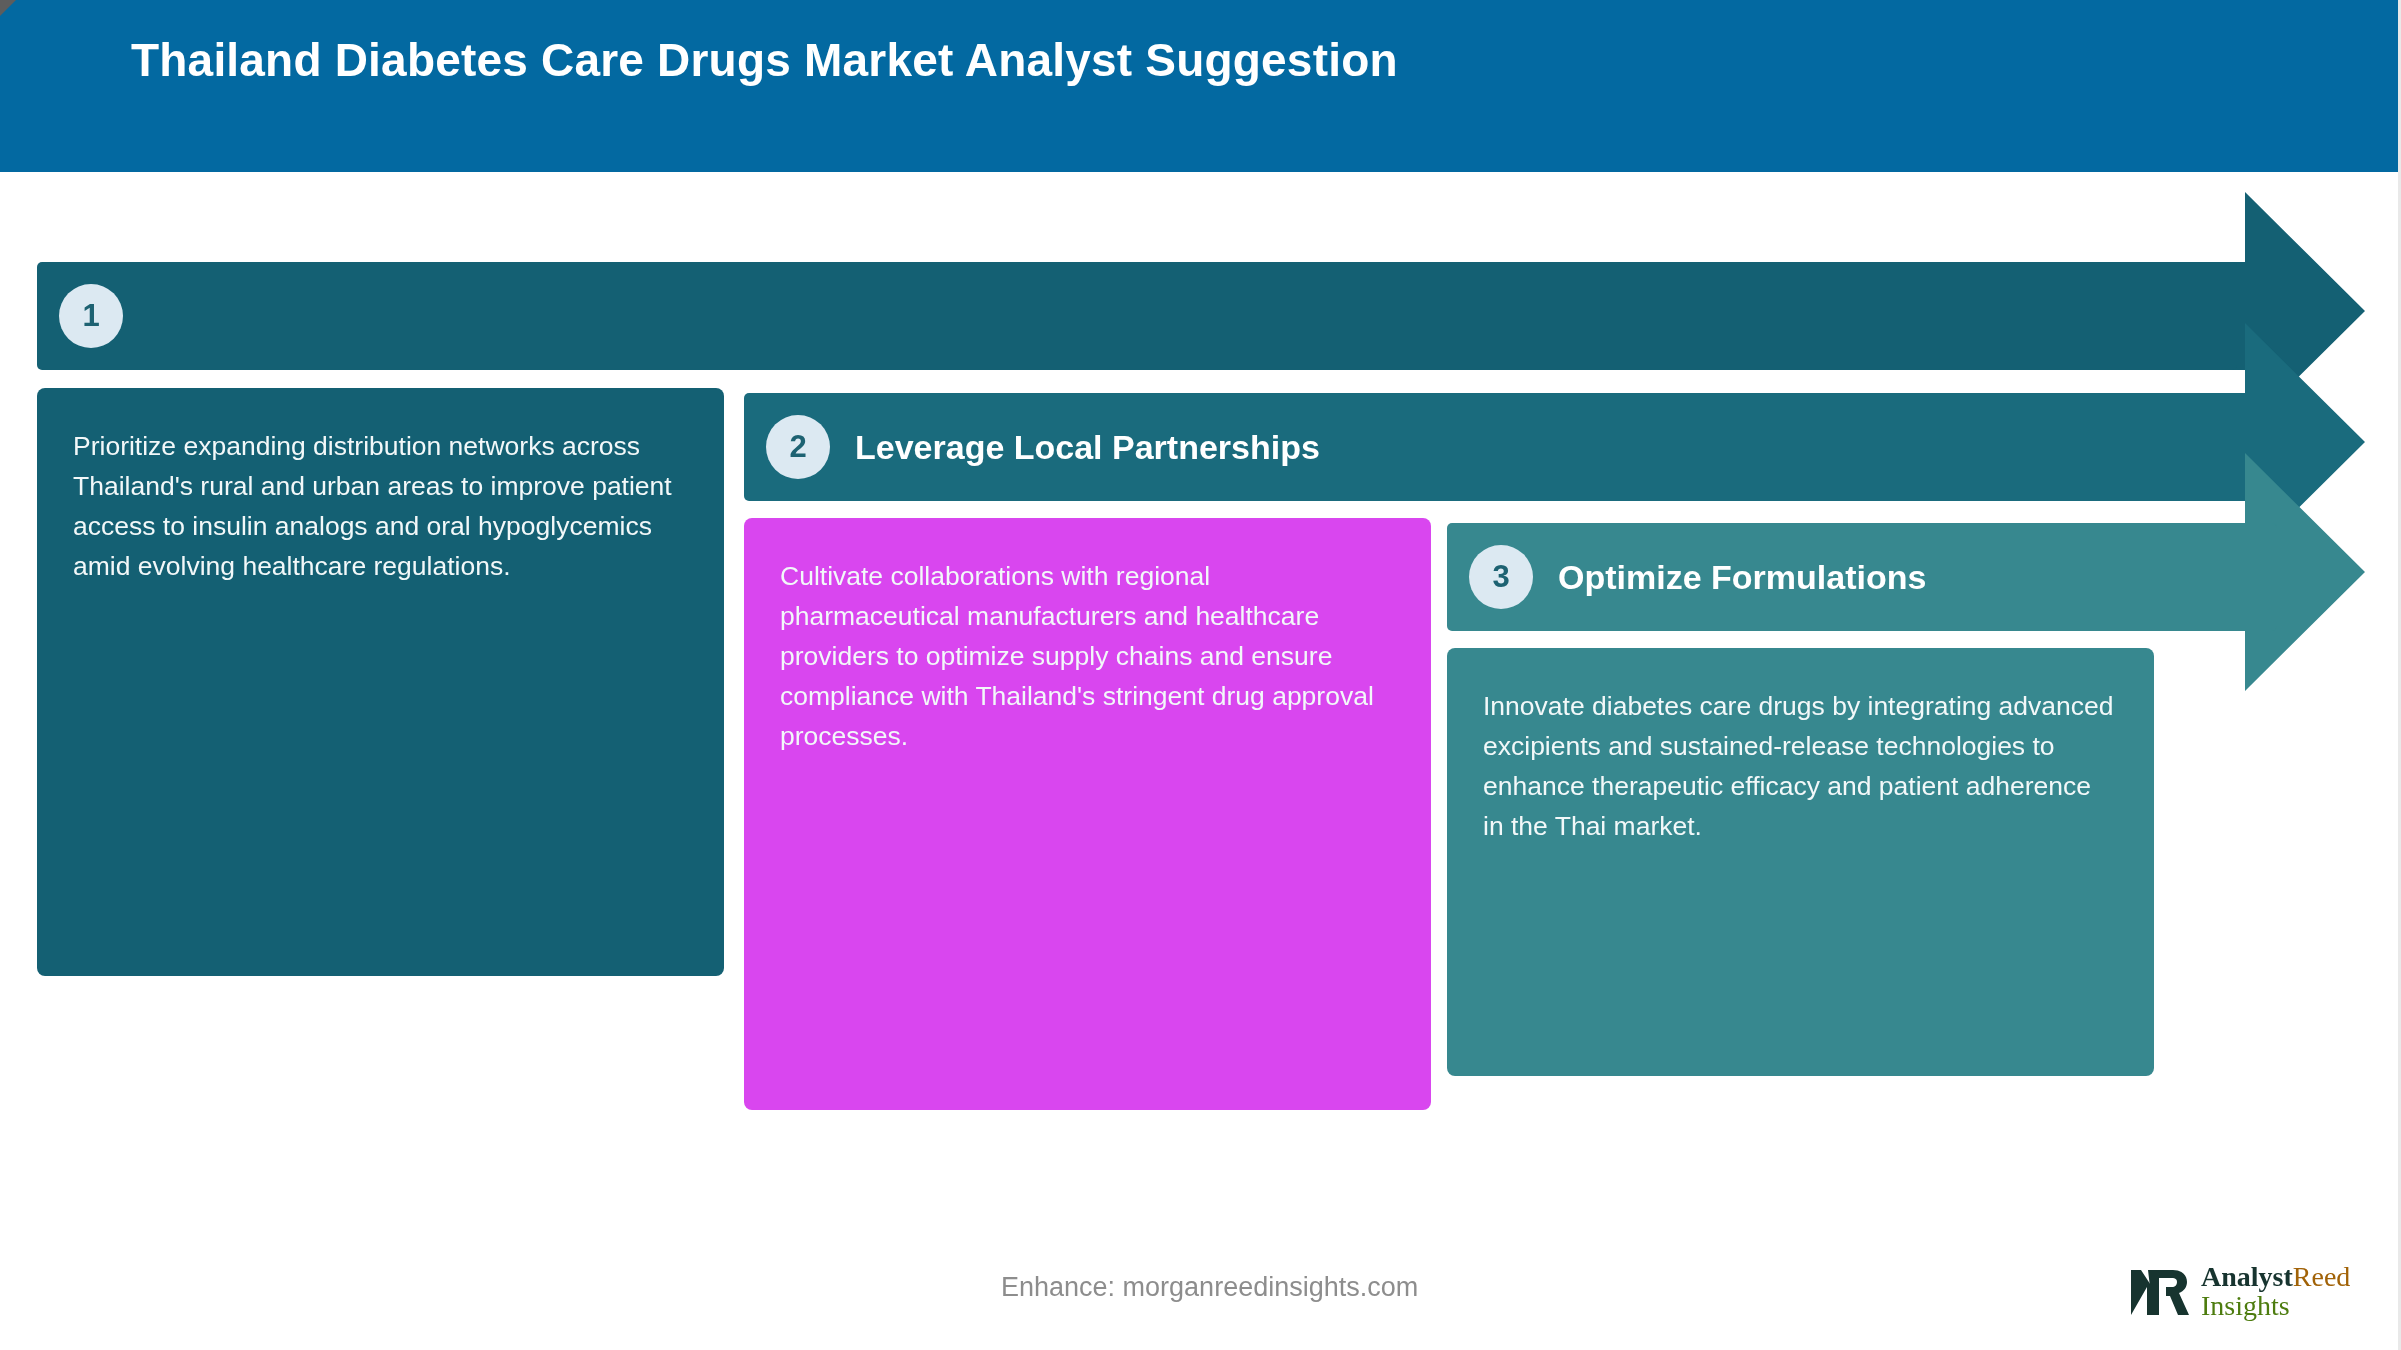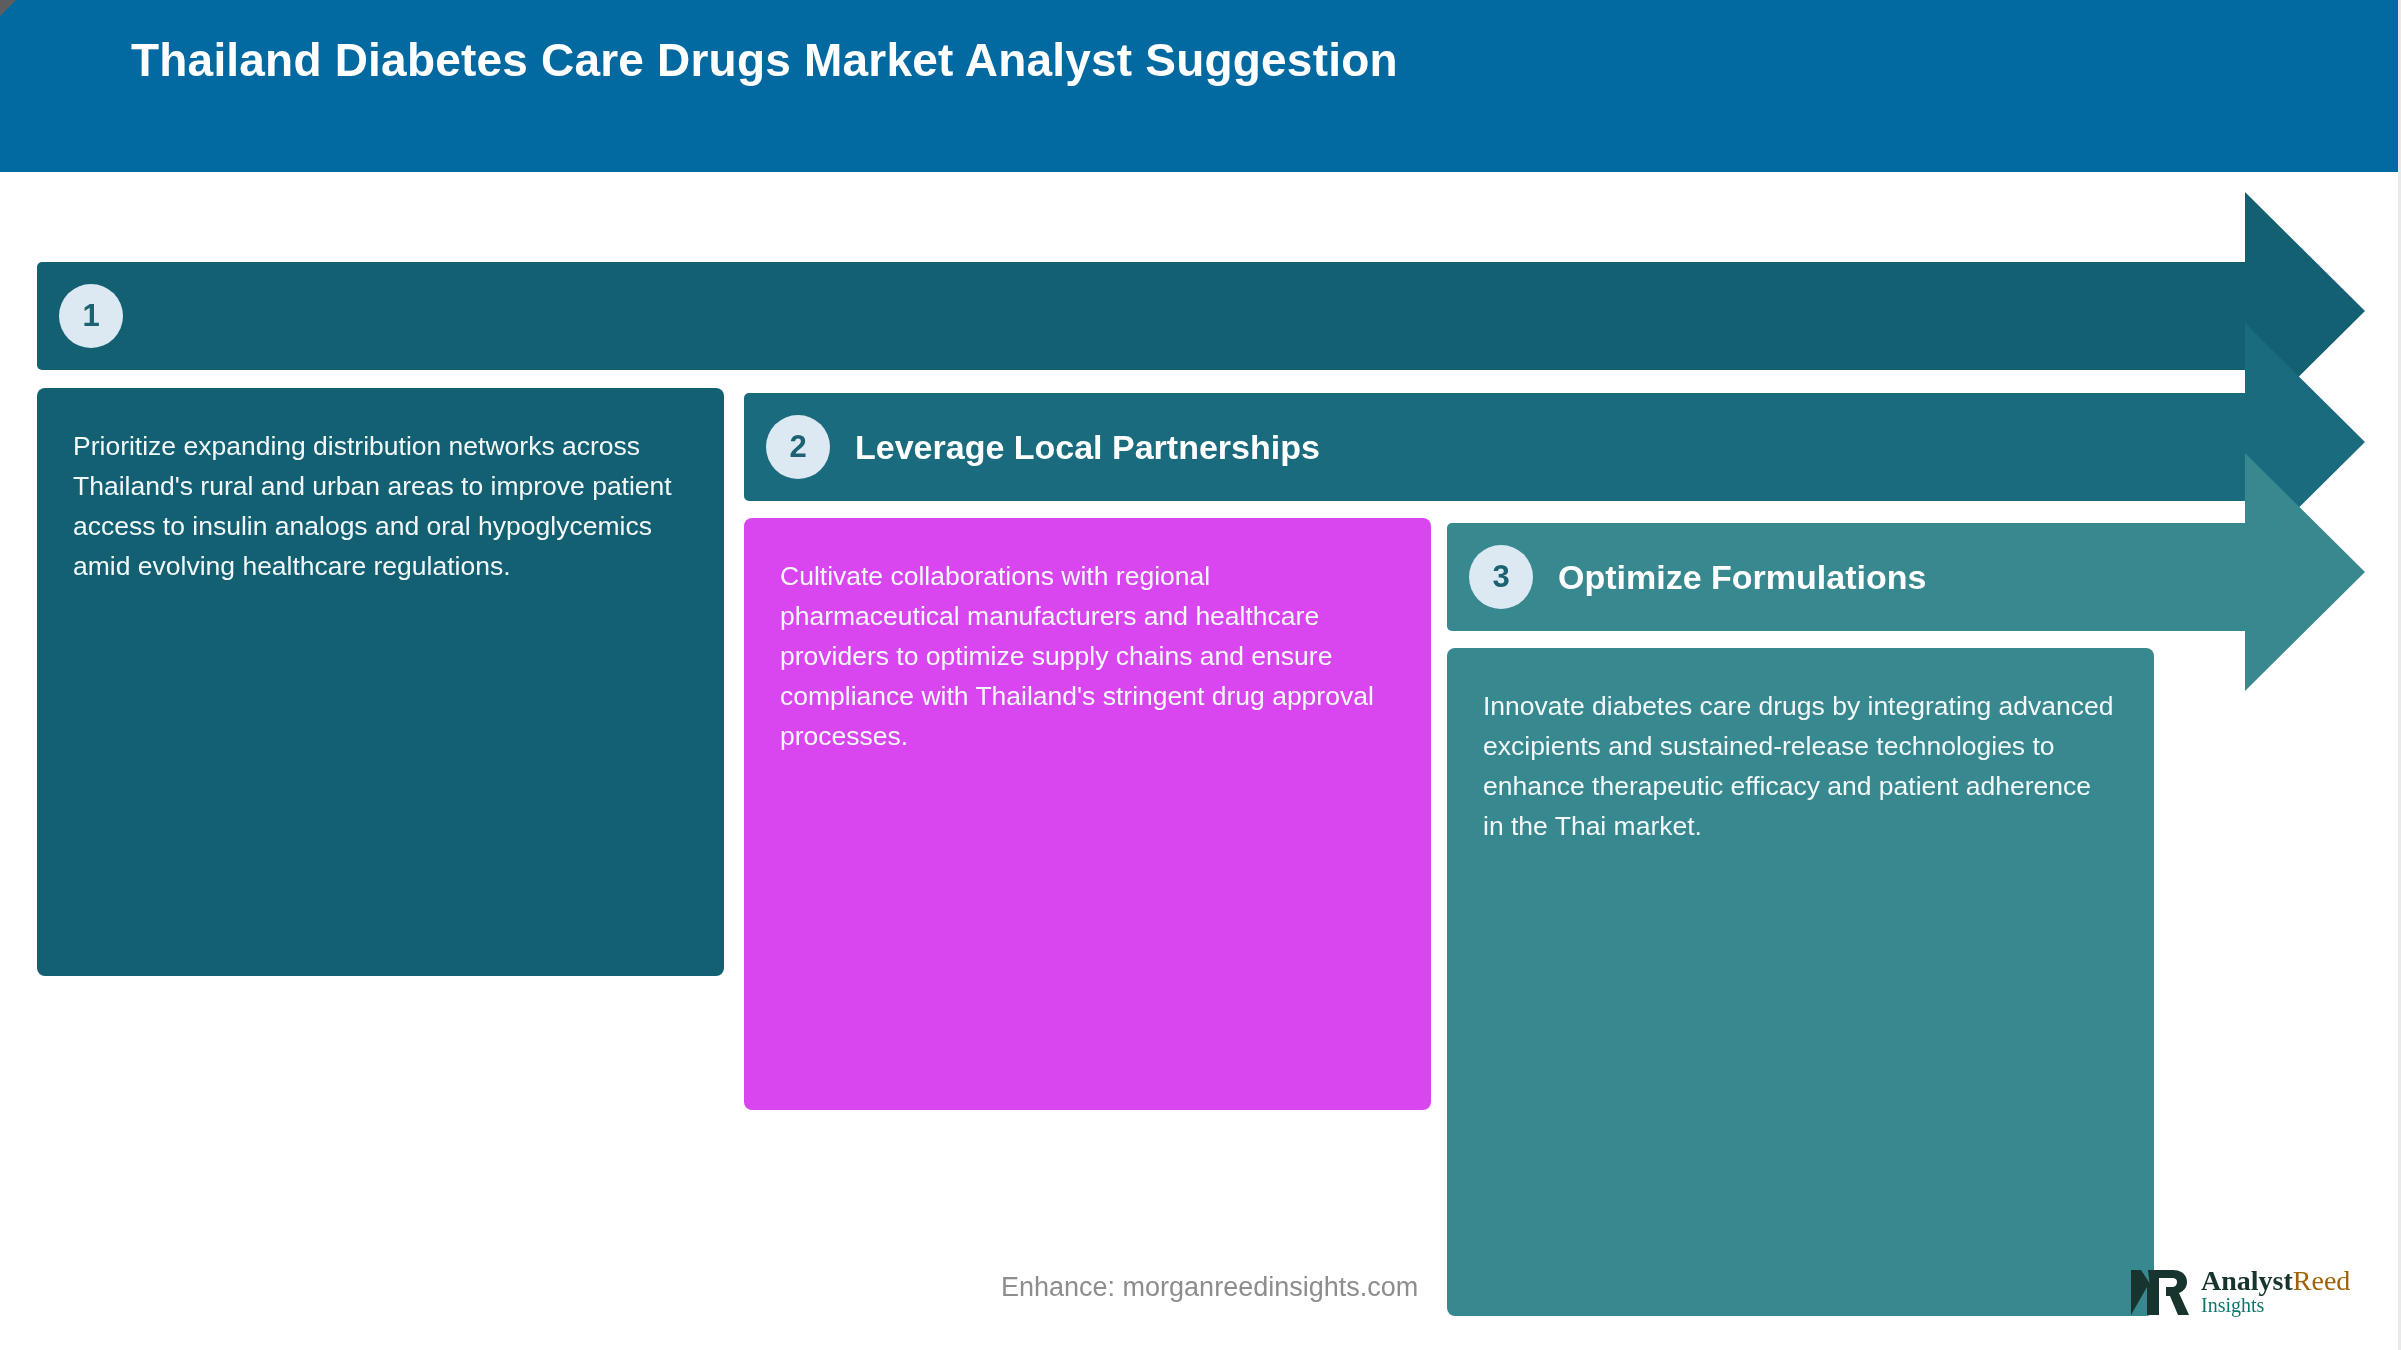--- a/index.html
+++ b/index.html
@@ -98,21 +98,21 @@
   
   #step1-header { left: 37px;  top: 262px; width: 2200px; height: 108px; background: #146073; }
   #step1-body   { left: 37px;  top: 388px; width: 687px;  height: 588px; background: #146073; }
 
   
   #step2-header { left: 744px; top: 393px; width: 1500px; height: 108px; background: #1a6b7d; }
   #step2-body   { left: 744px; top: 518px; width: 687px;  height: 592px; background: #d946ef; }
 
   
   #step3-header { left: 1447px; top: 523px; width: 830px; height: 108px; background: #37888f; }
-  #step3-body   { left: 1447px; top: 648px; width: 707px; height: 668px; background: #37888f; }
+  #step3-body   { left: 1447px; top: 648px; width: 707px; height: 428px; background: #37888f; }
 
   
   .source {
     position: absolute;
     left: 1001px;
     top: 1272px;
     font-size: 27px;
     color: #8d8d8d;
     white-space: nowrap;
   }
@@ -126,22 +126,22 @@
   }
   .logo-words {
     margin-left: 11px;
     line-height: 1.04;
     font-family: "Liberation Serif", serif;
   }
   .logo-line1 { font-size: 28px; white-space: nowrap; }
   .logo-morgan { font-weight: bold; color: #17342f; }
   .logo-reed { font-weight: normal; color: #a16207; }
   .logo-line2 {
-    font-size: 20px;
-    color: #0f766e;
+    font-size: 28px;
+    color: #4d7c0f;
     white-space: nowrap;
   }
   .edge-line {
     position: absolute;
     right: 0;
     top: 0;
     width: 3px;
     height: 1350px;
     background: #e9e9e9;
   }

